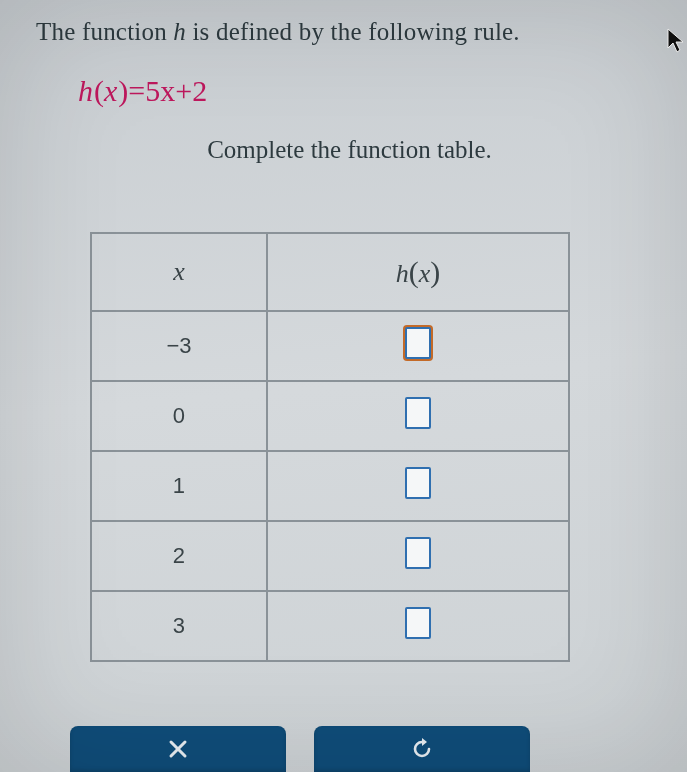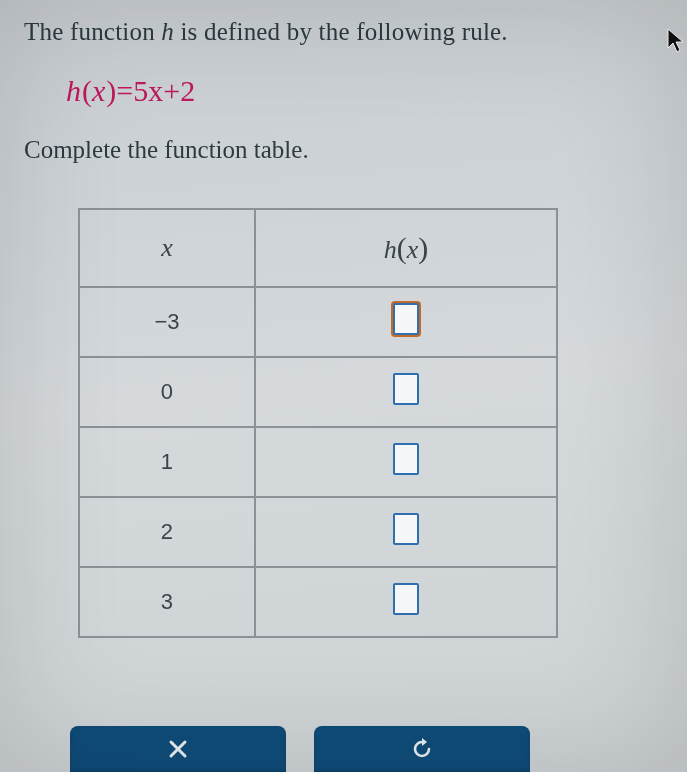--- a/index.html
+++ b/index.html
@@ -3,40 +3,41 @@
 <meta charset="utf-8">
 <style>
   * { box-sizing: border-box; margin: 0; padding: 0; }
   html, body { width: 687px; height: 772px; overflow: hidden; }
   body {
     background: linear-gradient(175deg, #c8cdd1 0%, #d5d9dc 50%, #cdd2d5 100%);
     font-family: Georgia, 'Times New Roman', serif;
     color: #2a3438;
     position: relative;
   }
-  .content { padding: 18px 24px 0 24px; }
+  .content { padding: 18px 24px 0 36px; }
   .prompt-line {
     font-size: 25px;
     color: #2d3a3f;
     margin-bottom: 28px;
     letter-spacing: 0.2px;
   }
   .fn-name { font-style: italic; }
   .equation {
     font-size: 30px;
     color: #be185d;
     margin: 0 0 28px 42px;
     font-style: italic;
     letter-spacing: 1px;
   }
   .equation .plain { font-style: normal; letter-spacing: 0; }
   .instruction {
     font-size: 25px;
     color: #2d3a3f;
-    margin-bottom: 44px;
+    margin-bottom: 68px;
+    text-align: center;
   }
   .table-wrap { padding-left: 54px; }
   table {
     border-collapse: collapse;
     width: 480px;
     background: transparent;
   }
   th, td {
     border: 2px solid #8a9298;
     text-align: center;

